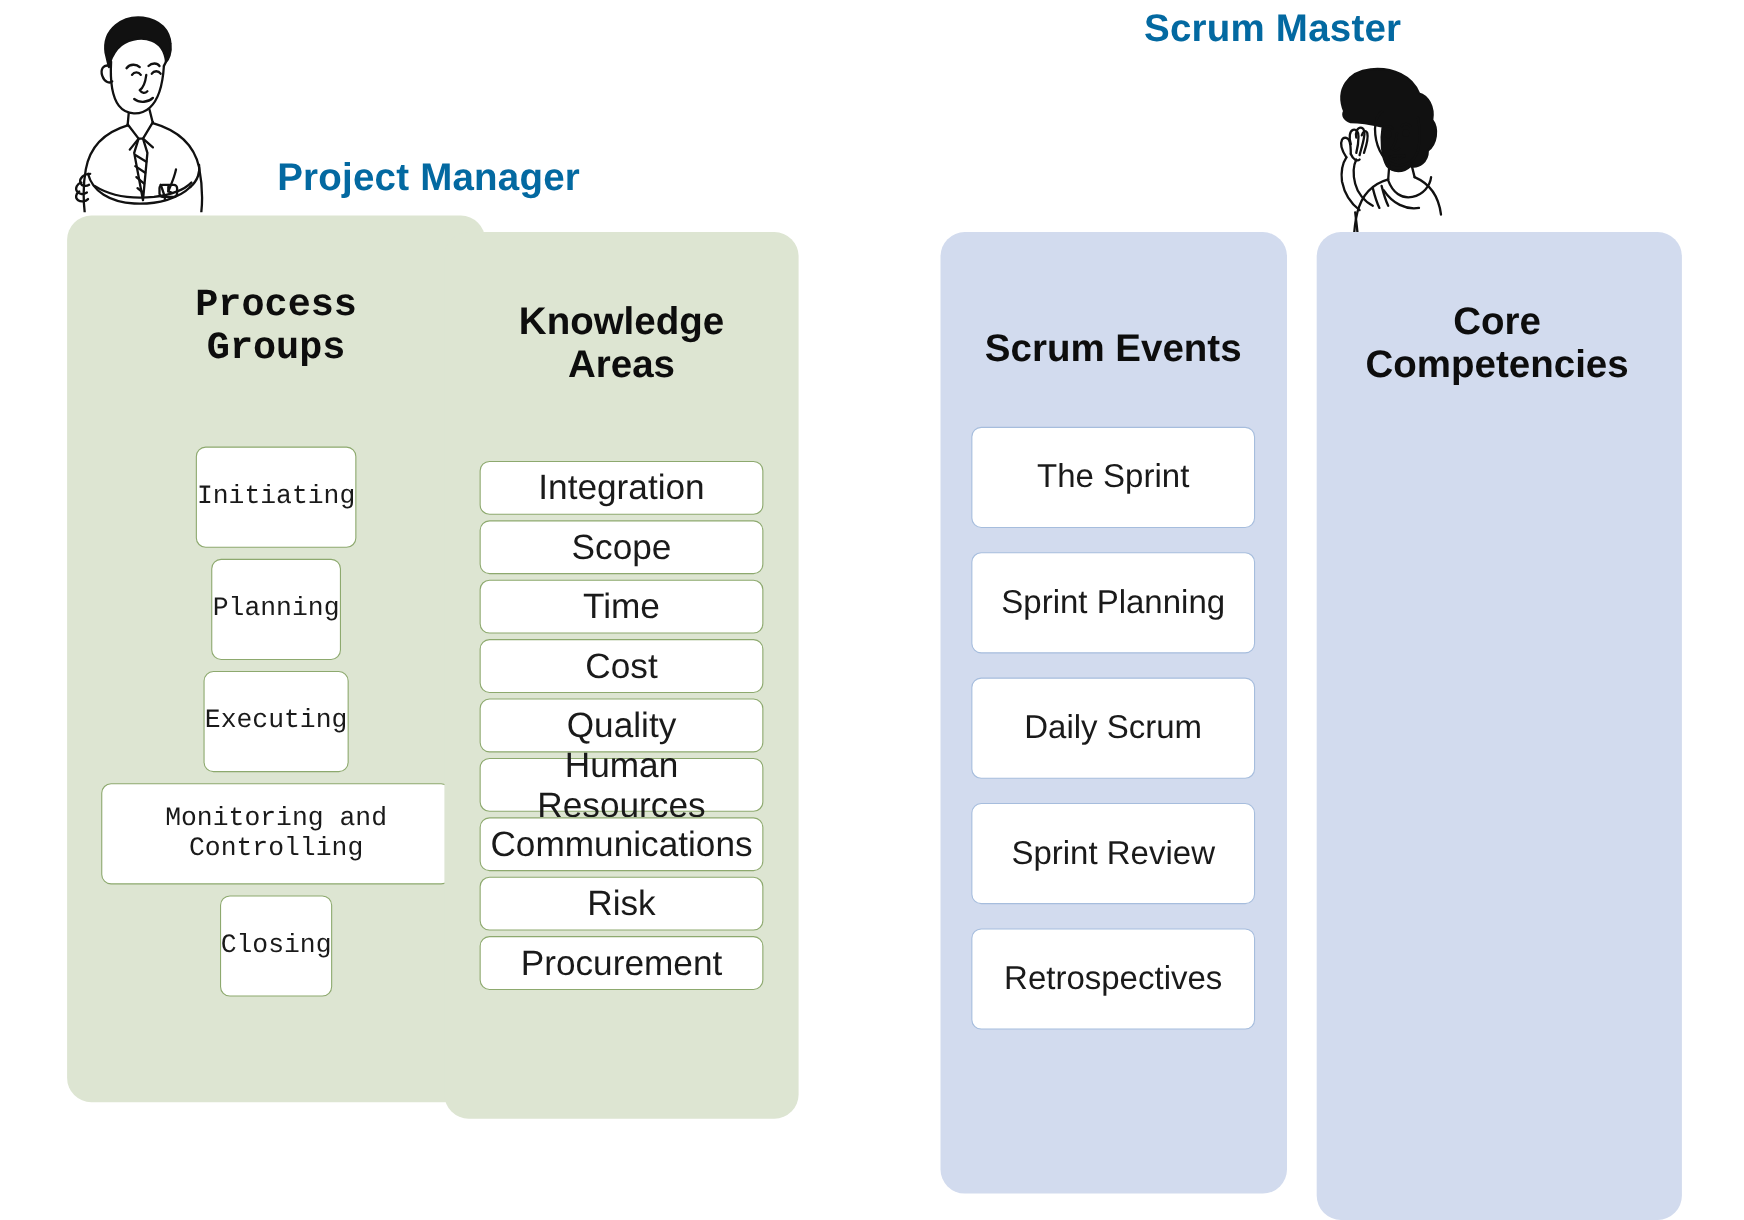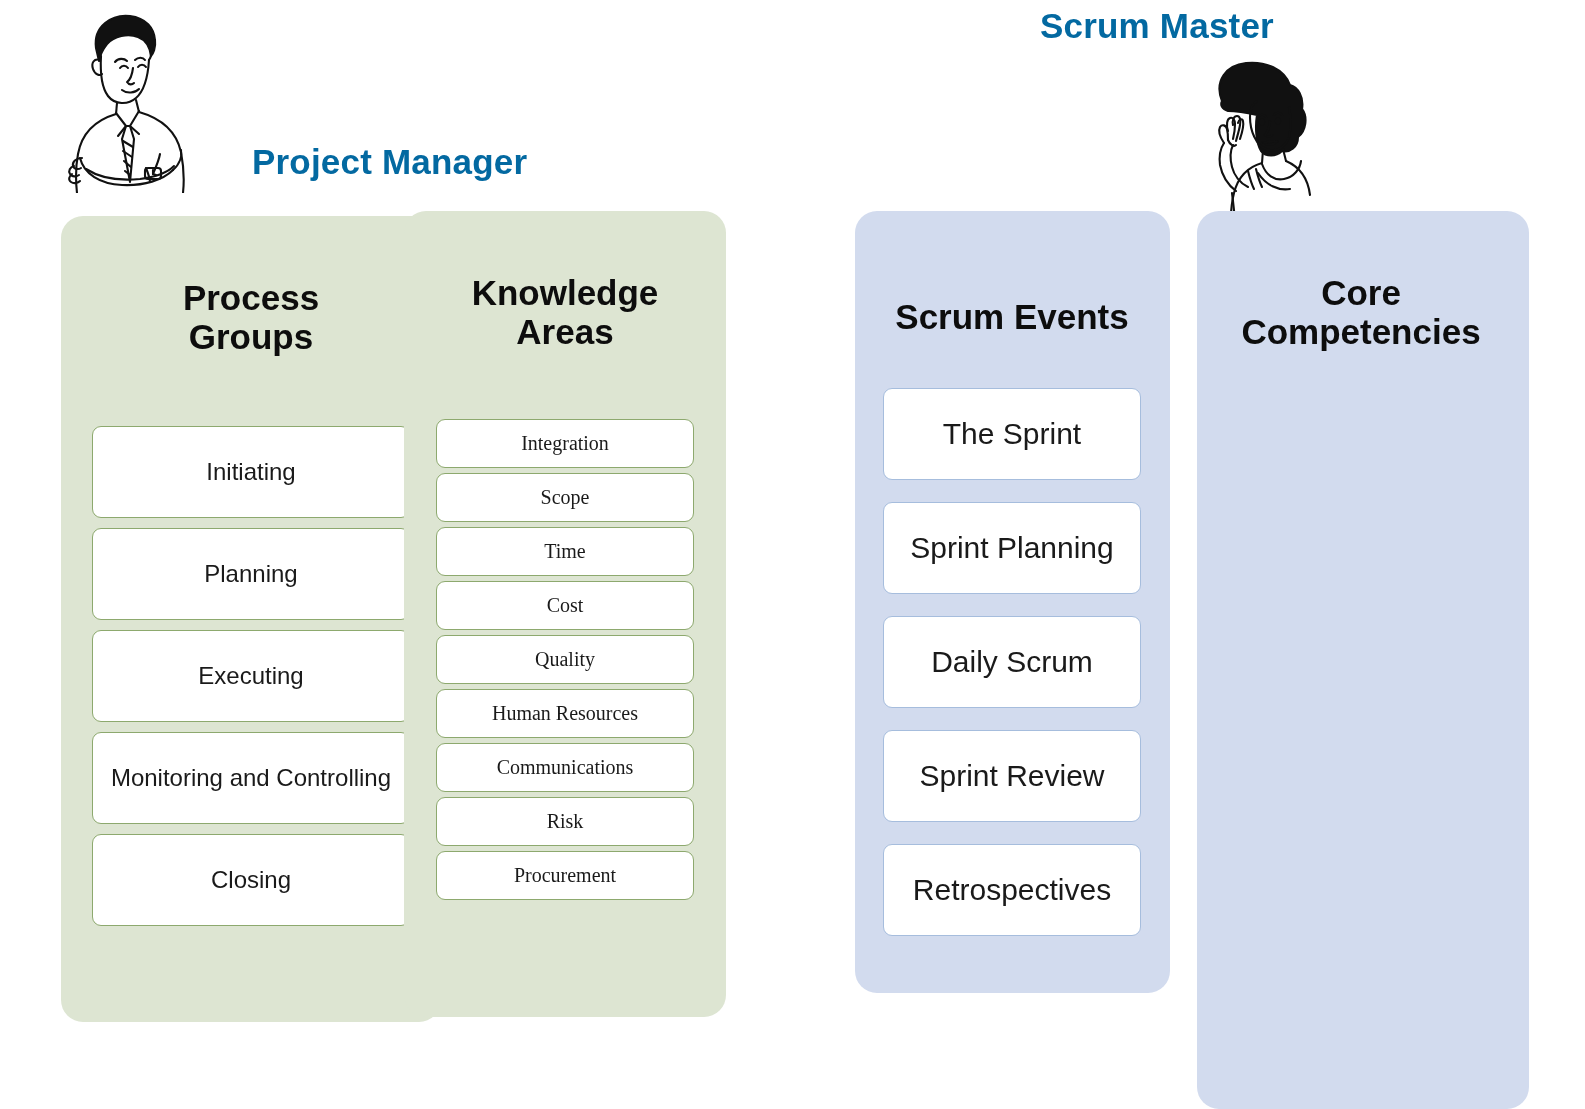--- a/index.html
+++ b/index.html
@@ -85,38 +85,39 @@
     justify-content: center;
     text-align: center;
     color: #1a1a1a;
     line-height: 1.16;
   }
   .panel.green .item { border: 1.6px solid #8da96e; }
   .panel.blue  .item { border: 1.8px solid #a6bddd; }
 
   
   #panel-process {
-    left: 61px; top: 216px; width: 380px; height: 806px;
+    left: 61px; top: 196px; width: 380px; height: 806px;
     padding: 62px 31px 26px 31px;
+    font-family: Liberation Mono, monospace;
   }
   #panel-process .panel-title { margin-bottom: 0; }
-  #panel-process .items { margin-top: 70px; gap: 10px; }
+  #panel-process .items { margin-top: 70px; gap: 10px; align-items: center; }
   #panel-process .item { height: 92px; font-size: 24px; }
 
   
   #panel-knowledge {
     left: 404px; top: 211px; width: 322px; height: 806px;
     padding: 62px 32px 26px 32px;
   }
   #panel-knowledge .items { margin-top: 68px; gap: 5px; }
-  #panel-knowledge .item { height: 49px; font-size: 20px; font-family: Liberation Serif, serif; }
+  #panel-knowledge .item { height: 49px; font-size: 32px; }
 
   
   #panel-events {
-    left: 855px; top: 211px; width: 315px; height: 782px;
+    left: 855px; top: 211px; width: 315px; height: 874px;
     padding: 86px 29px 26px 28px;
   }
   #panel-events .items { margin-top: 52px; gap: 22px; }
   #panel-events .item { height: 92px; font-size: 30px; }
 
   
   #panel-core {
     left: 1197px; top: 211px; width: 332px; height: 898px;
     padding: 62px 32px 26px 28px;
   }

